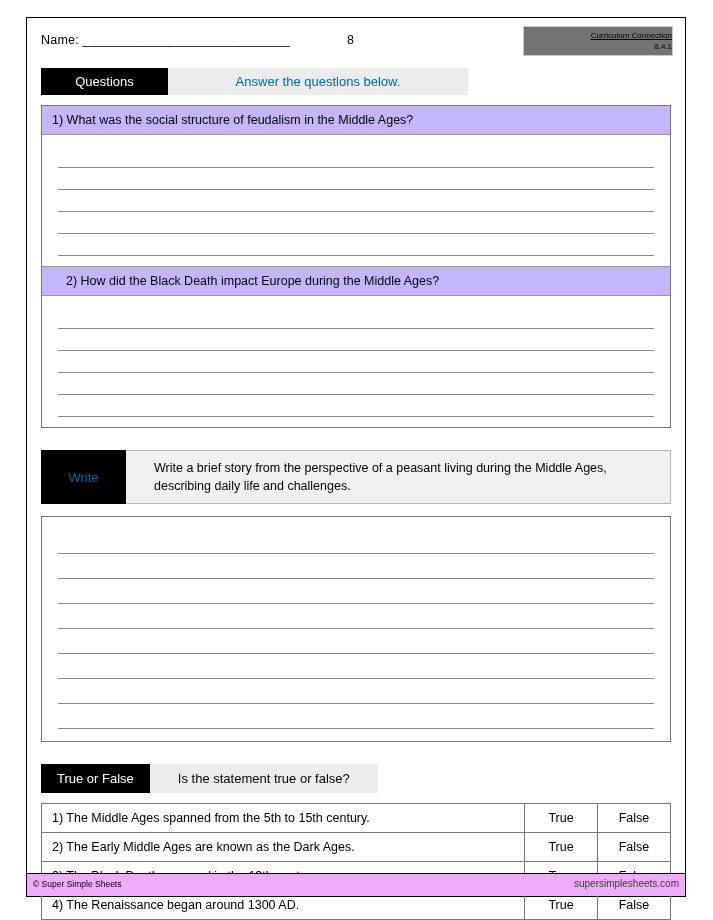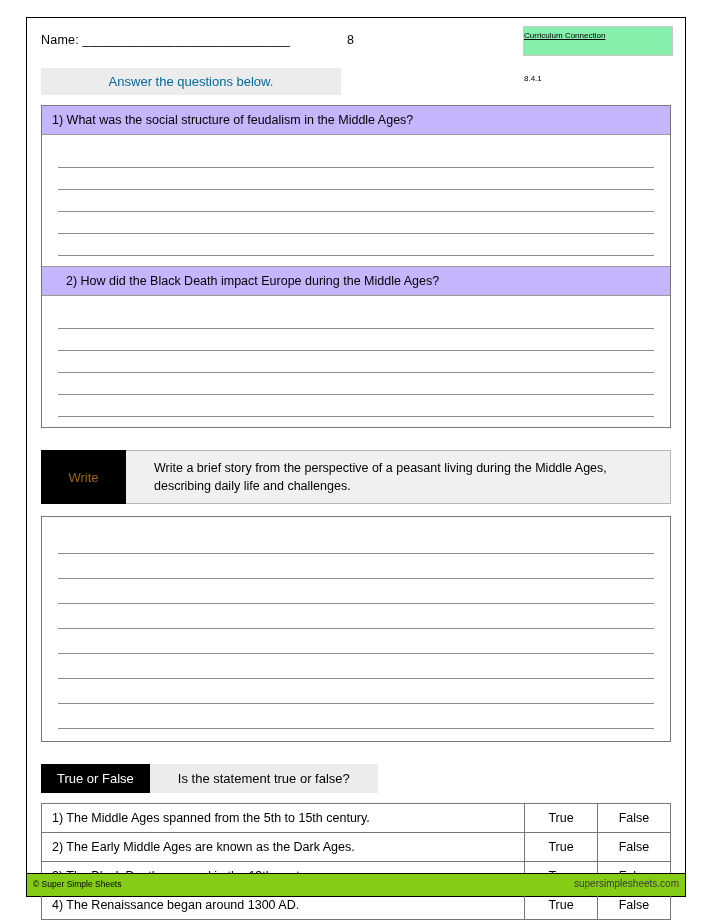--- a/index.html
+++ b/index.html
@@ -44,35 +44,34 @@
     left: 320px;
     top: 15px;
     font-size: 12.5px;
   }
   .curriculum {
     position: absolute;
     right: 12px;
     top: 8px;
     width: 150px;
     height: 30px;
-    background: #86efac;
+    background: #737373;
     border: 1px solid #c9c9c9;
-    text-align: left;
+    text-align: right;
     font-size: 8px;
     line-height: 1.35;
     padding-top: 4px;
     box-sizing: border-box;
   }
   .curriculum .cc-title {
     text-decoration: underline;
     display: block;
   }
   .curriculum .cc-code {
     display: block;
-    margin-top: 32px;
   }
 
   
   .bar-row {
     display: flex;
     align-items: stretch;
     margin: 0 0 0 14px;
   }
   .bar-black {
     background: #000;
@@ -117,21 +116,21 @@
   .rule:last-child { border-bottom: 1px solid #8d8d8d; }
 
   
   .write-row {
     display: flex;
     margin: 22px 14px 0 14px;
     align-items: stretch;
   }
   .write-tab {
     background: #000;
-    color: #a16207;
+    color: #0369a1;
     font-size: 13px;
     width: 85px;
     display: flex;
     align-items: center;
     justify-content: center;
   }
   .write-instruction {
     flex: 1;
     background: #f0f0f0;
     border: 1px solid #b5b5b5;
@@ -183,21 +182,21 @@
   }
 
   
   .footer {
     position: absolute;
     left: 0;
     right: 0;
     bottom: 0;
     height: 22px;
     border-top: 1px solid #000;
-    background: #84cc16;
+    background: #f0abfc;
   }
   .footer .left {
     position: absolute;
     left: 6px;
     top: 5px;
     font-size: 8.5px;
   }
   .footer .right {
     position: absolute;
     right: 6px;
@@ -214,20 +213,21 @@
   <div class="header">
     <div class="name-line">Name: _____________________________</div>
     <div class="page-num">8</div>
     <div class="curriculum">
       <span class="cc-title">Curriculum Connection</span>
       <span class="cc-code">8.4.1</span>
     </div>
   </div>
 
   <div class="bar-row">
+    <div class="bar-black" style="width:127px;">Questions</div>
     <div class="bar-grey" style="width:300px;">Answer the questions below.</div>
   </div>
 
   <div class="qbox">
     <div class="q-prompt">1) What was the social structure of feudalism in the Middle Ages?</div>
     <div class="q-lines">
       <div class="rule"></div>
       <div class="rule"></div>
       <div class="rule"></div>
       <div class="rule"></div>

